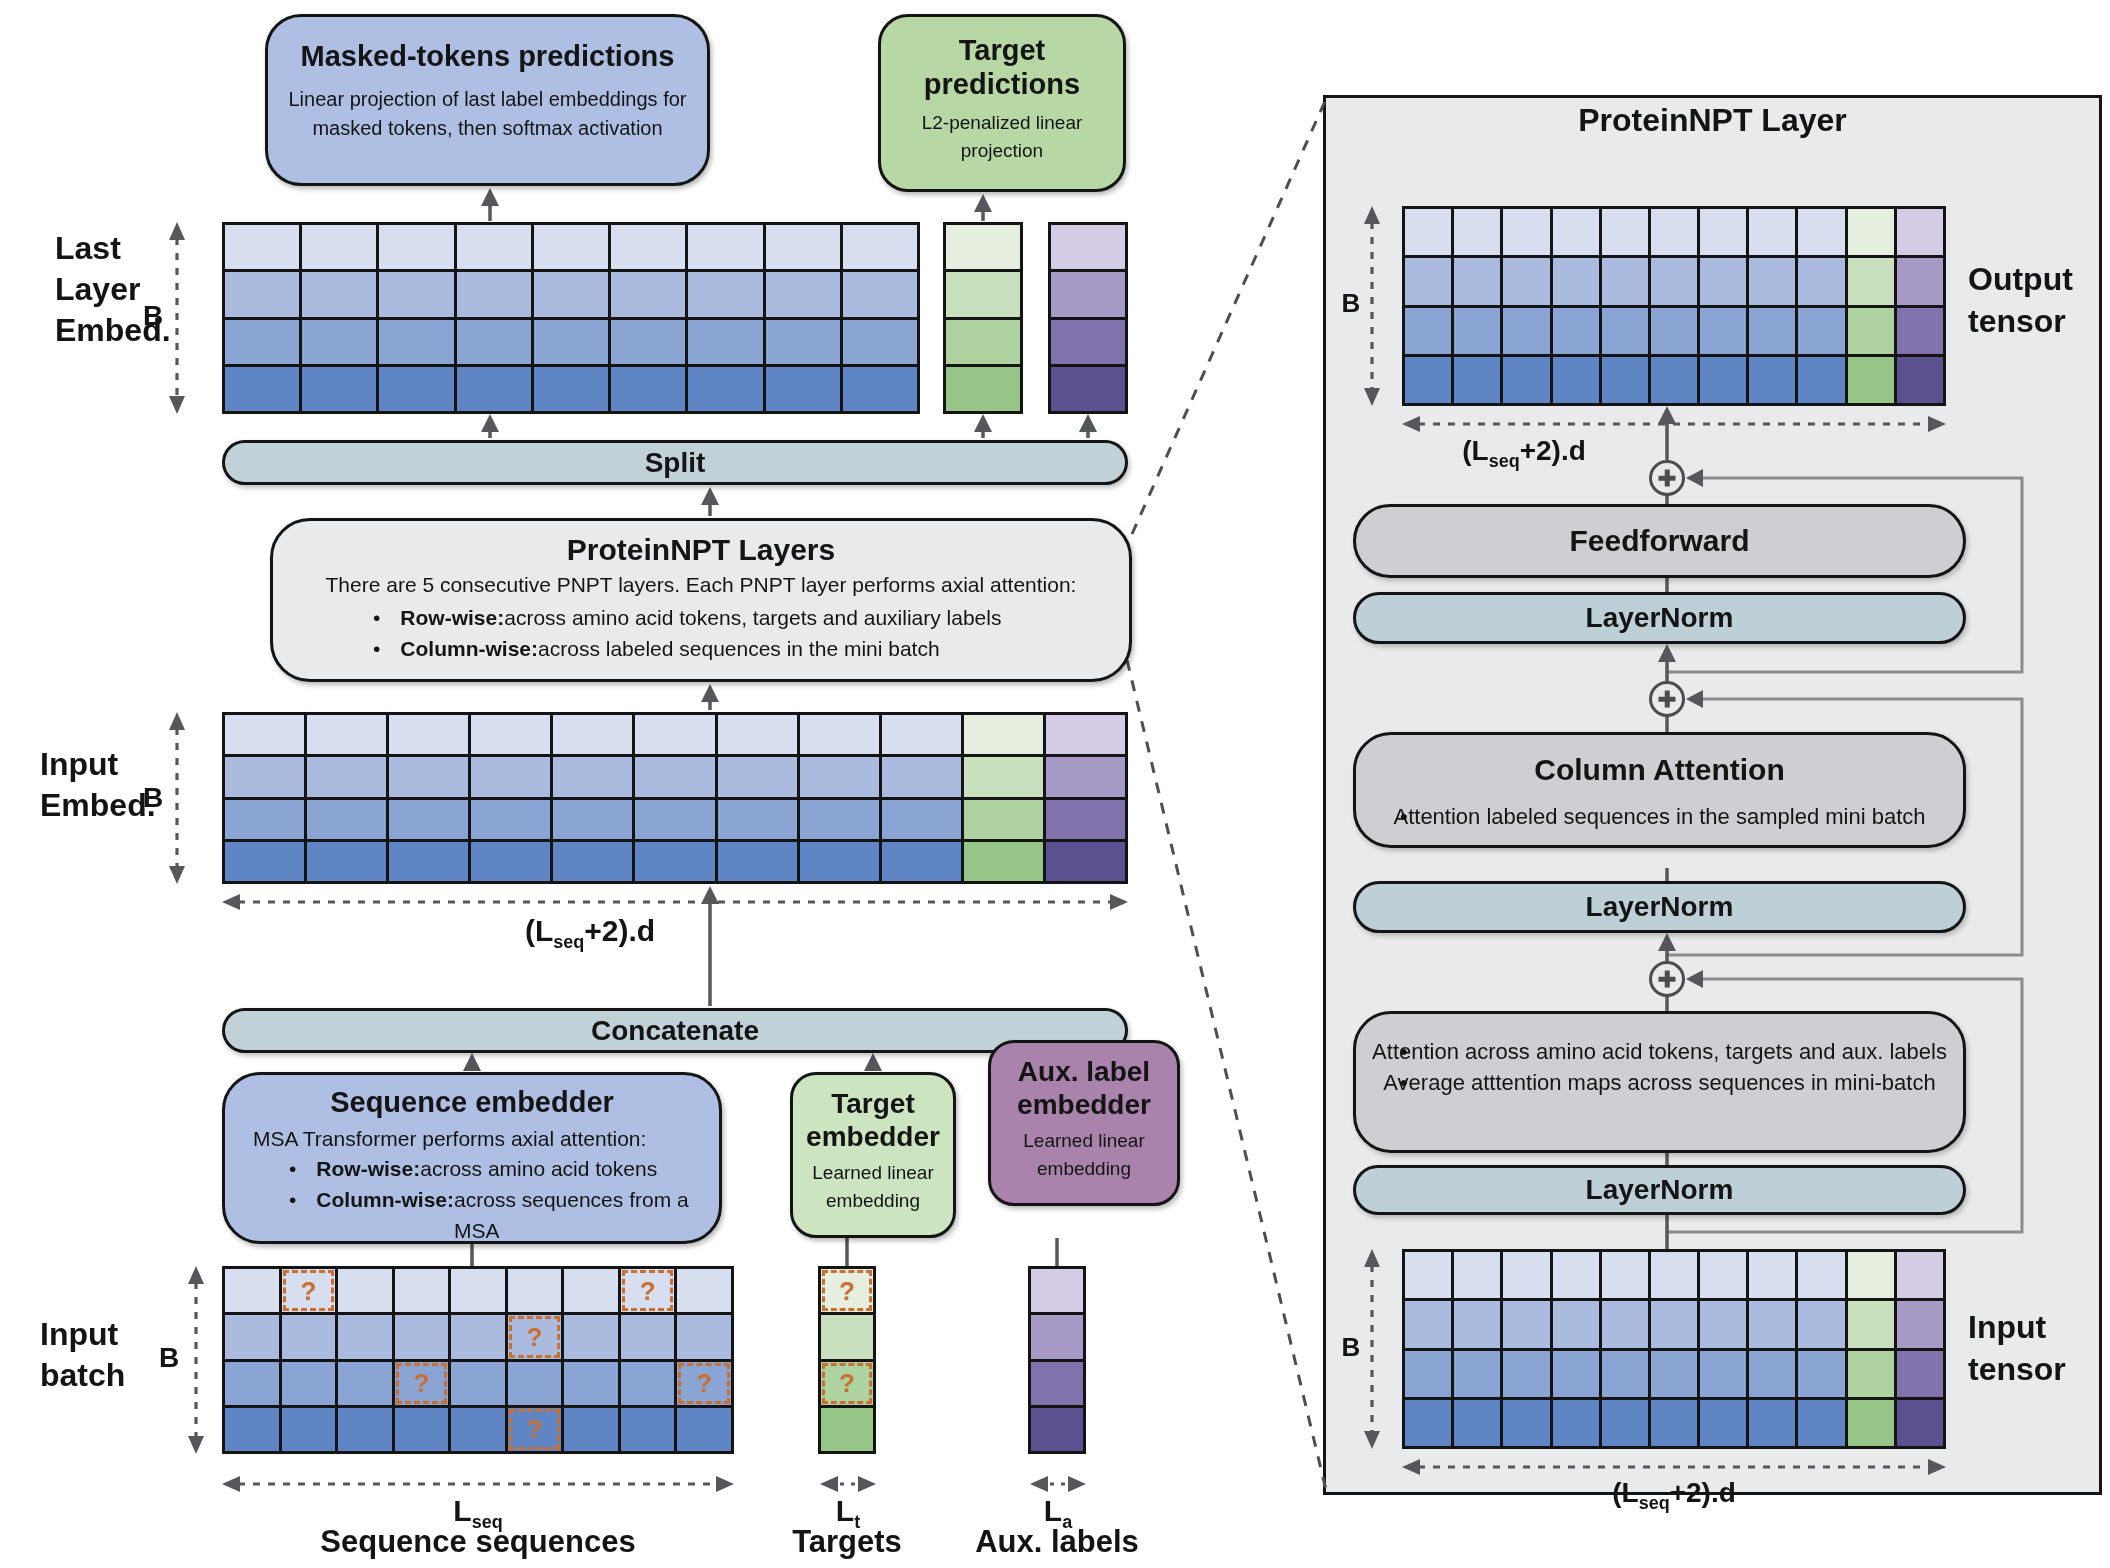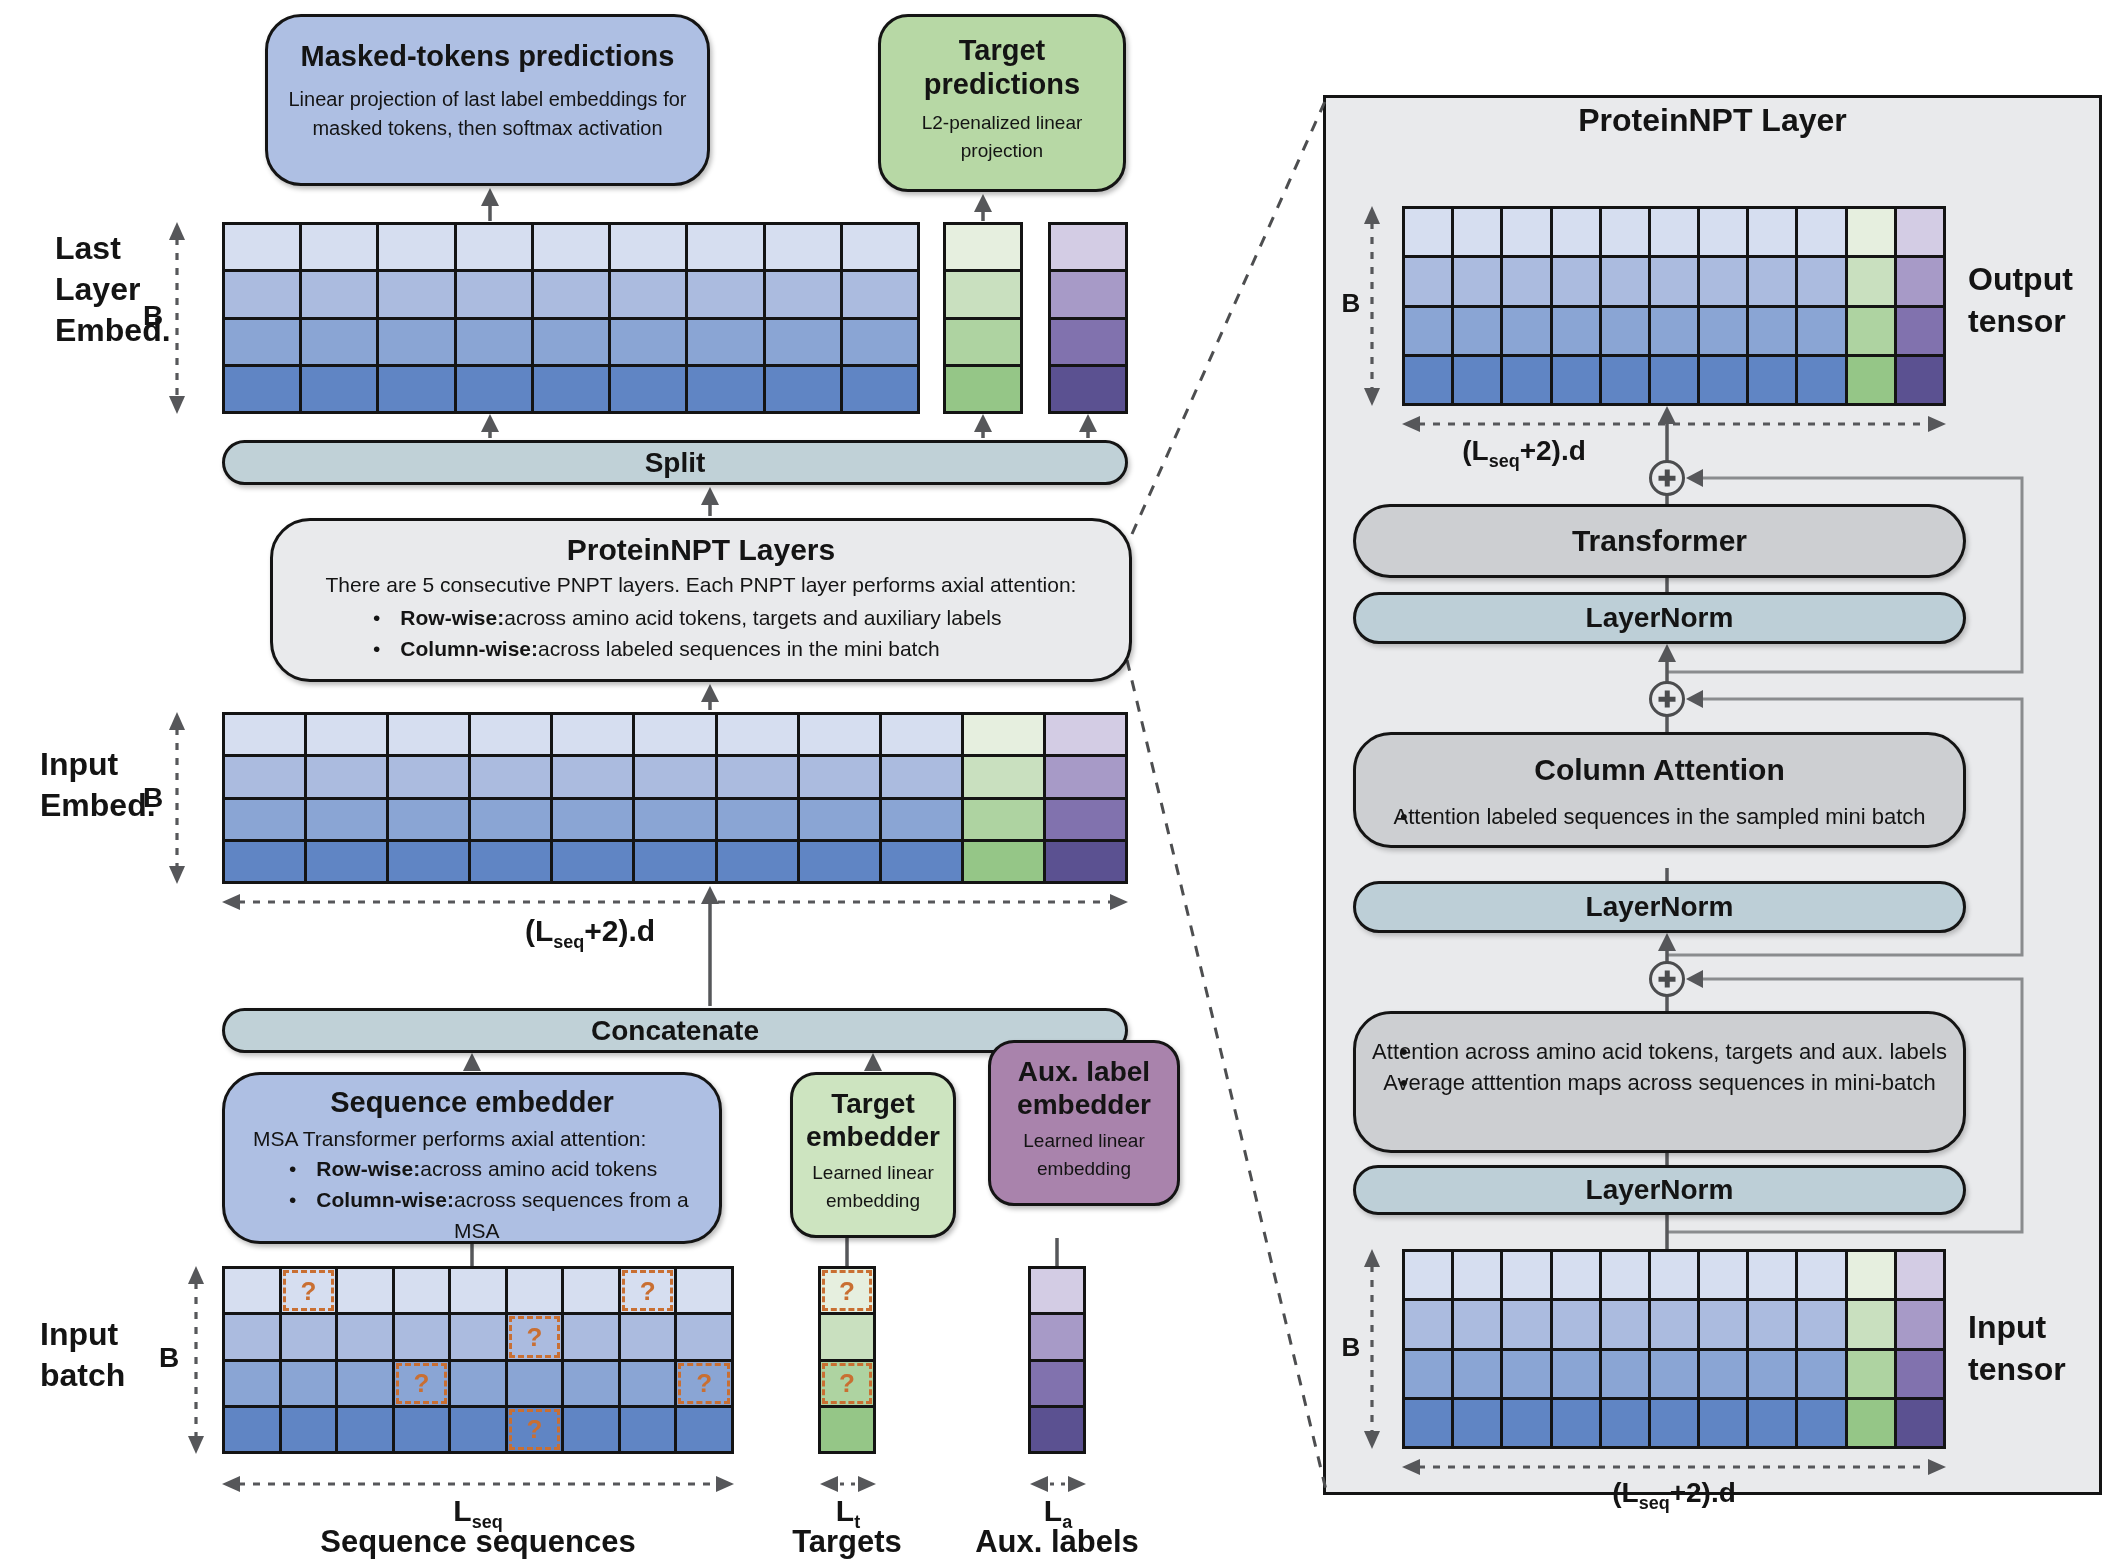--- a/index.html
+++ b/index.html
@@ -599,21 +599,21 @@
     <span>(L</span><span class="sub">seq</span><span>+2).d</span>
   </div>
   <div class="tensor-label" style="left:1968px;top:258px">
     <div>Output</div>
     <div>tensor</div>
   </div>
 
   <div class="addnode" style="left:1649px;top:460px"></div>
 
   <div id="ff-block" class="block">
-    <span class="btitle">Transformer</span>
+    <span class="btitle">Feedforward</span>
   </div>
   <div id="ln1" class="block ln">
     <span>LayerNorm</span>
   </div>
 
   <div class="addnode" style="left:1649px;top:681px"></div>
 
   <div id="ca-block" class="block">
     <div class="btitle">Column Attention</div>
     <div class="panel-blt">Attention labeled sequences in the sampled mini batch</div>

